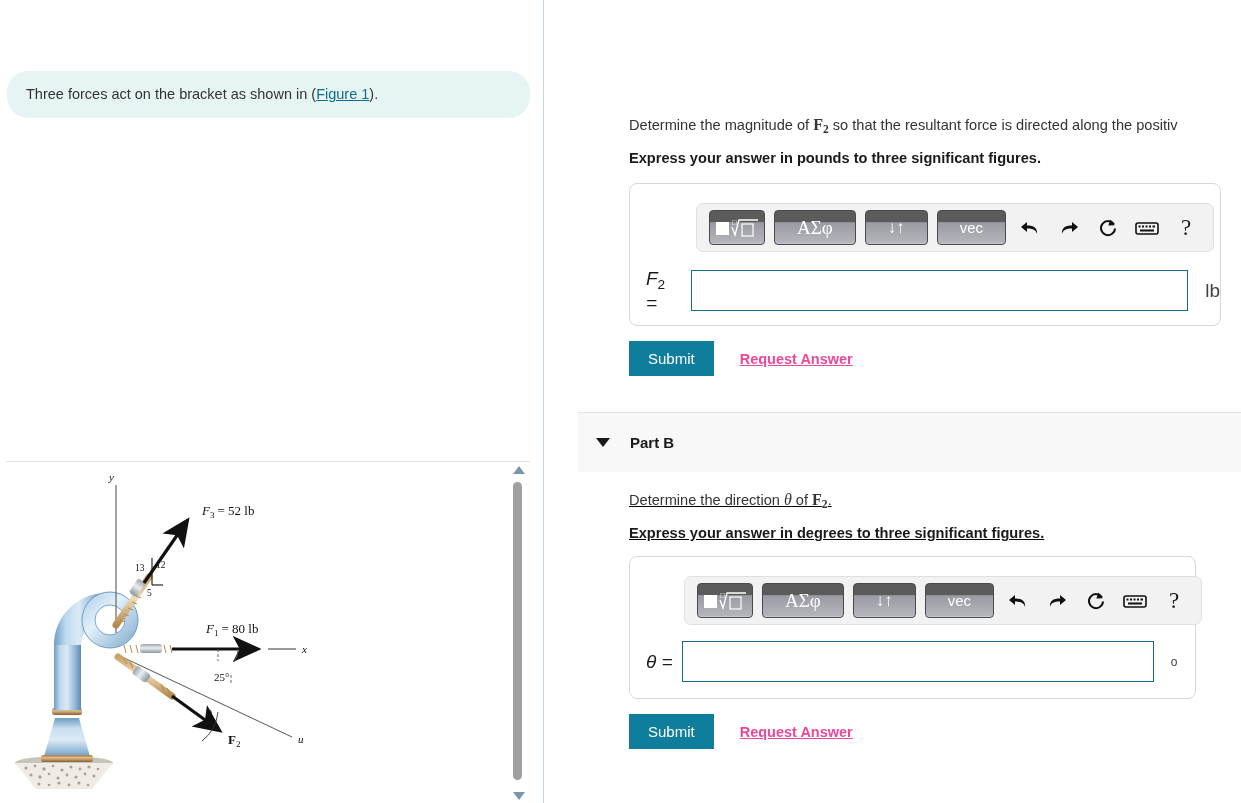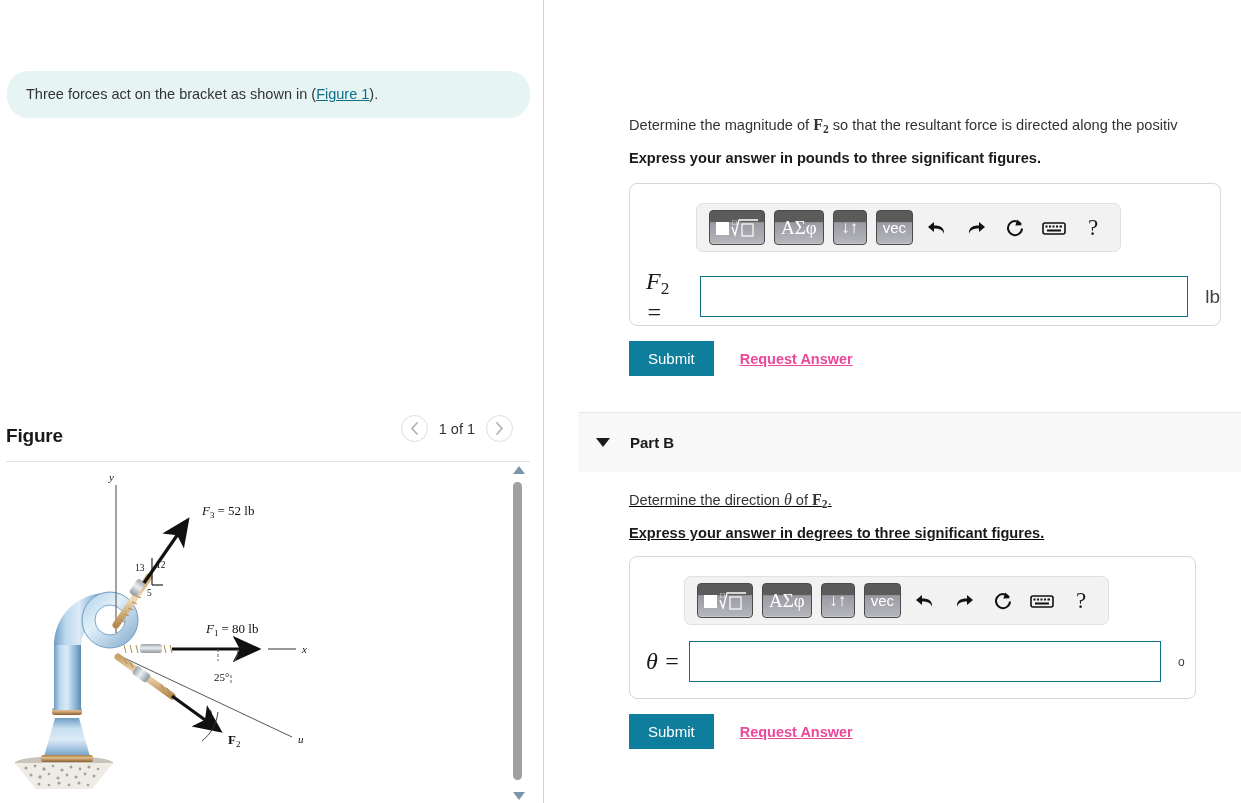--- a/index.html
+++ b/index.html
@@ -129,40 +129,40 @@
     padding: 6px 12px;
   }
   .mbtn {
     height: 35px; min-width: 34px;
     border-radius: 4px;
     background: linear-gradient(to bottom, #5b5b5b 0%, #5b5b5b 34%, #9a9aa2 35%, #b6b6bd 100%);
     border: 1px solid #4a4a4a;
     color: #ffffff;
     display: flex; align-items: center; justify-content: center;
     cursor: pointer;
-    padding: 0 6px;
+    padding: 0 22px;
     font-family: "Liberation Serif", serif;
     font-size: 19px;
     box-shadow: inset 0 -1px 0 rgba(255,255,255,.25);
   }
   .mbtn.tmpl { padding: 0 5px; }
   .mbtn.vec { font-family: "Liberation Sans", sans-serif; font-size: 15px; }
   .mbtn.arrows { font-size: 17px; }
   .micon {
     color: #1a1a1a; cursor: pointer;
     display: flex; align-items: center; justify-content: center;
     width: 30px; height: 30px;
   }
   .micon.help { font-size: 23px; font-family:"Liberation Serif",serif; }
 
   .answer-row {
     position: absolute; display: flex; align-items: center;
   }
   .ans-label {
-    font-family: Liberation Serif, serif; font-size: 24px; font-style: italic;
+    font-family: Liberation Sans, sans-serif; font-size: 19px; font-style: italic;
     color: #1a1a1a; margin-right: 9px;
   }
   .ans-input {
     border: 1px solid #0f6f89; background: #fff; outline: none;
     font-size: 15px; color: #222; padding: 0 8px;
     font-family: "Liberation Sans", sans-serif;
   }
   .ans-unit {
     margin-left: 17px;
     font-family: Liberation Sans, sans-serif; font-size: 19px; color: #404040;
@@ -186,36 +186,20 @@
 <div class="page">
 
   <div class="left-pane">
 
     <div class="problem-statement">
       <span>Three forces act on the bracket as shown in (</span>
         <span class="link">Figure 1</span>
         <span>).</span>
     </div>
 
-    <div class="figure-header">
-      <span class="figure-title">Figure</span>
-      <div class="figure-nav">
-        <div class="nav-circle">
-          <svg width="9" height="13" viewBox="0 0 9 13">
-            <path d="M7 1 L2 6.5 L7 12" fill="none" stroke="#b3b3b3" stroke-width="1.8" stroke-linecap="round" stroke-linejoin="round"></path>
-          </svg>
-        </div>
-        <span class="nav-count">1 of 1</span>
-        <div class="nav-circle">
-          <svg width="9" height="13" viewBox="0 0 9 13">
-            <path d="M2 1 L7 6.5 L2 12" fill="none" stroke="#b3b3b3" stroke-width="1.8" stroke-linecap="round" stroke-linejoin="round"></path>
-          </svg>
-        </div>
-      </div>
-    </div>
     <div class="figure-rule"></div>
 
     <div class="figure-area">
       <svg class="figure-svg" width="500" height="338" viewBox="0 0 500 338">
         <defs>
           <linearGradient id="pipeGrad" x1="0" y1="0" x2="1" y2="0">
             <stop offset="0%" stop-color="#6f9cc4"></stop>
             <stop offset="22%" stop-color="#bcd9ee"></stop>
             <stop offset="48%" stop-color="#dceaf6"></stop>
             <stop offset="78%" stop-color="#8fb8d8"></stop>

